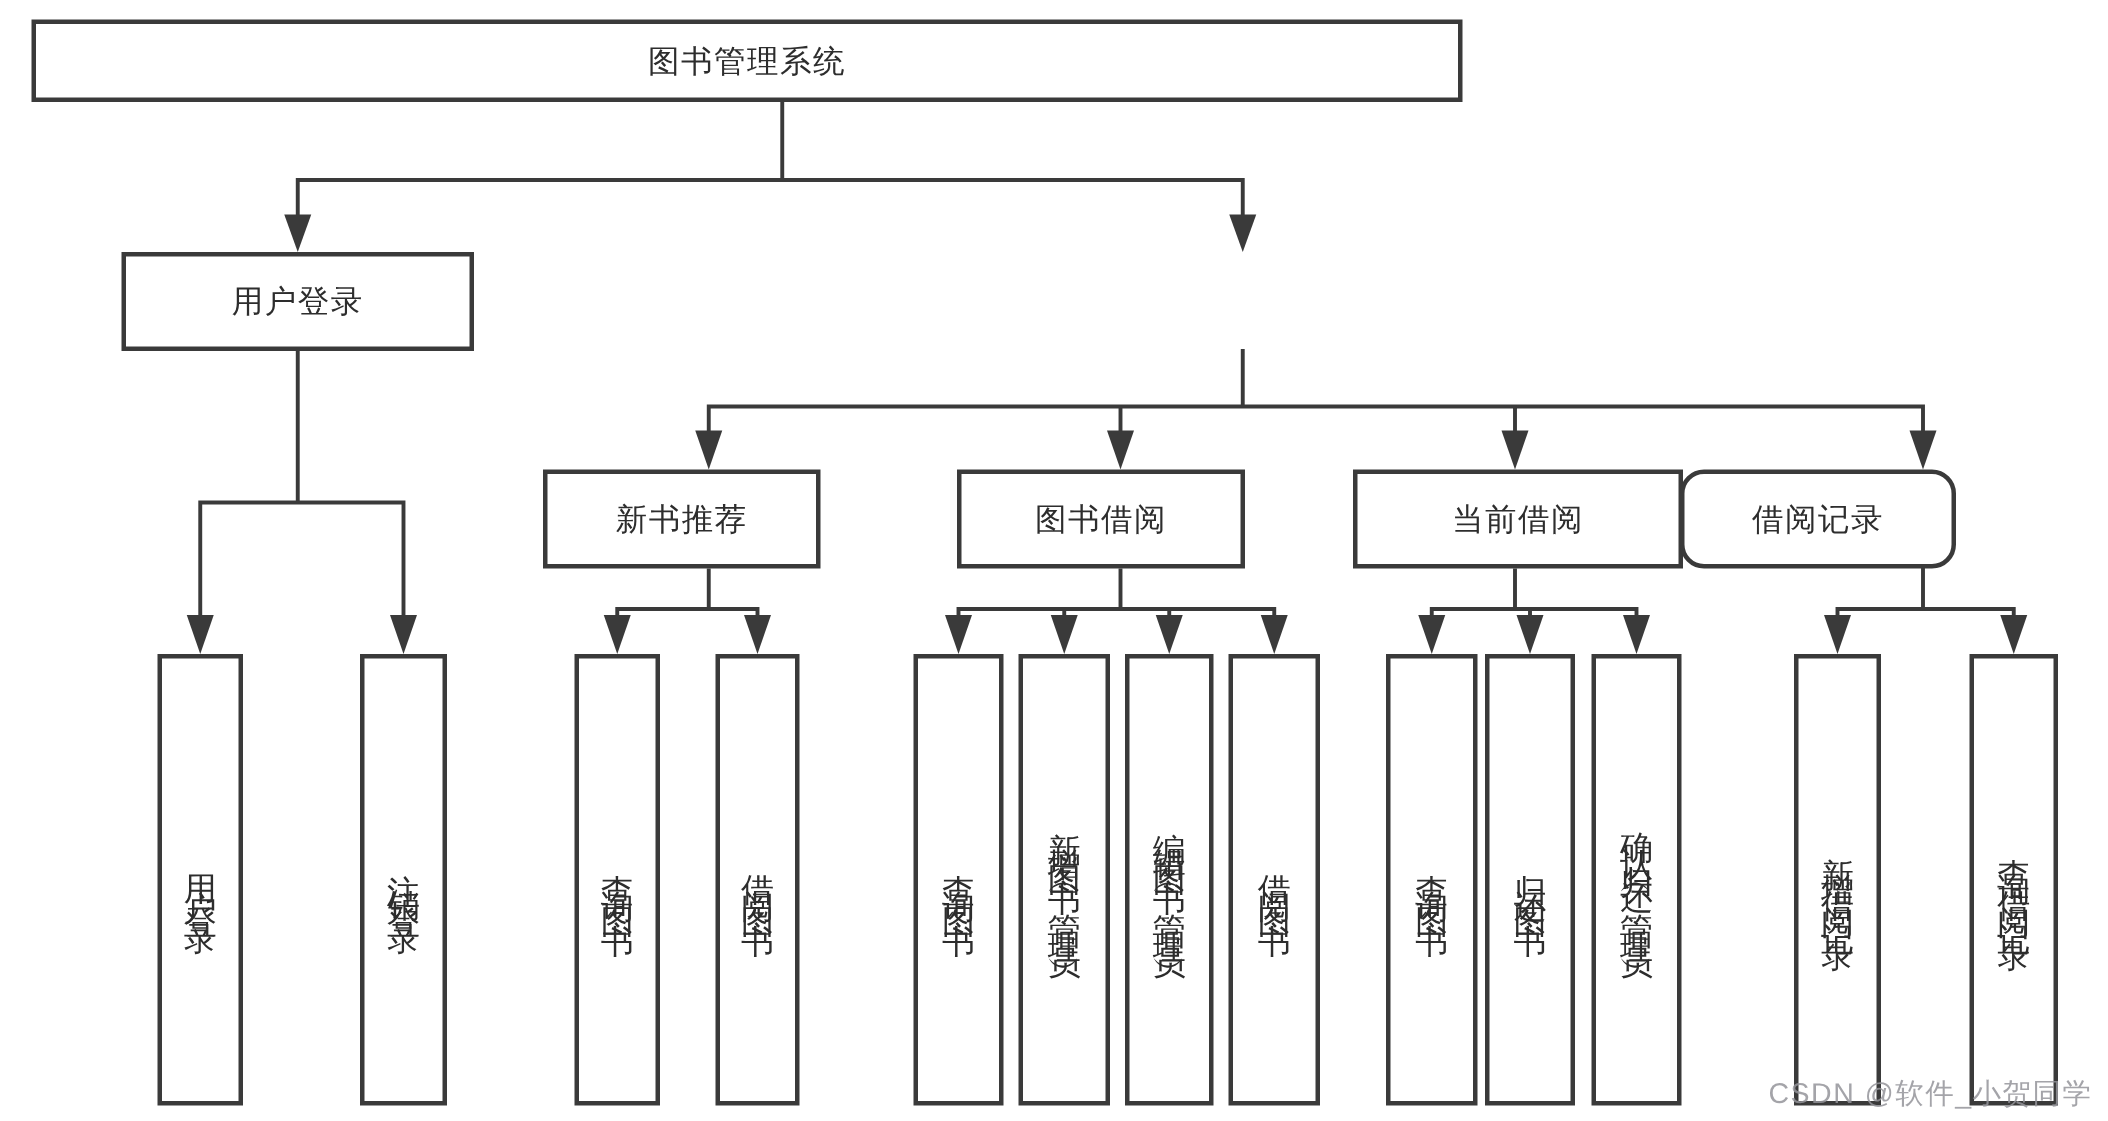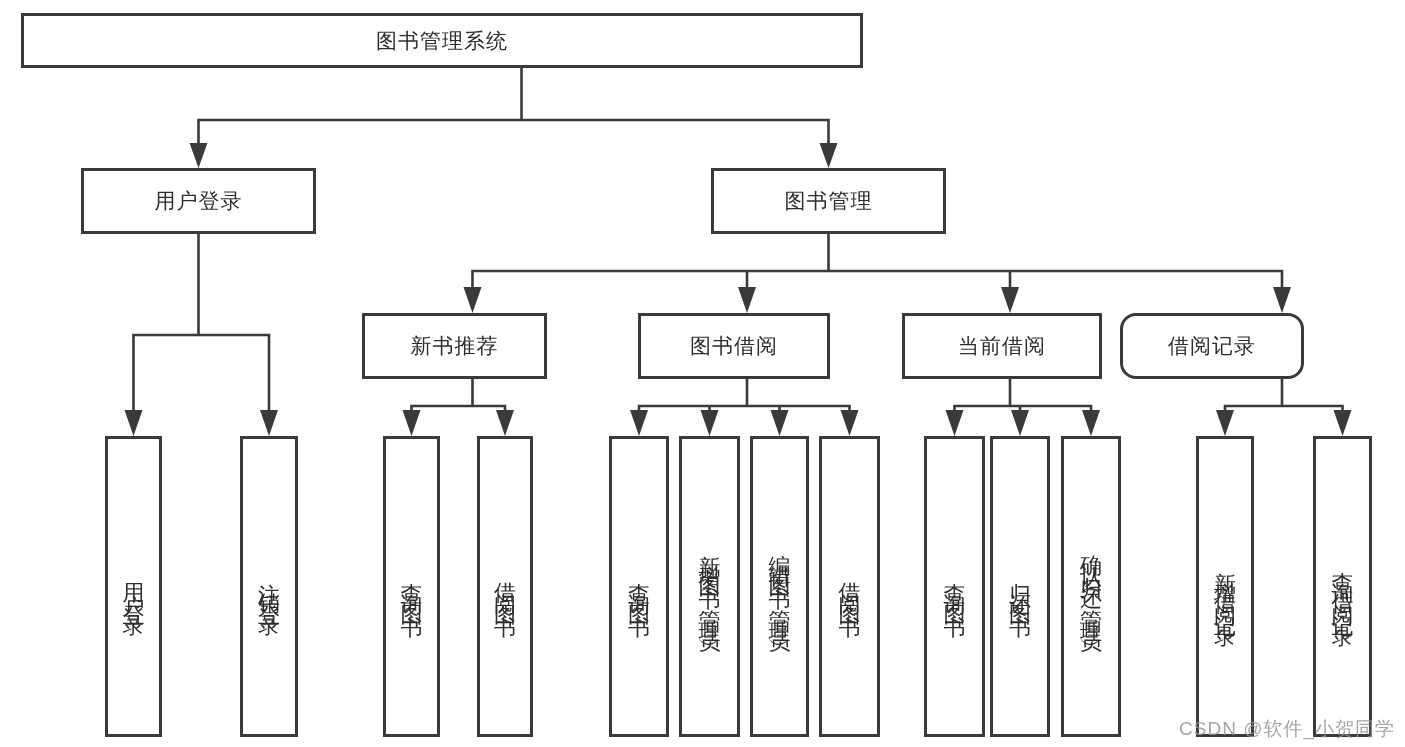--- a/index.html
+++ b/index.html
@@ -75,38 +75,35 @@
       <polygon class="arw" points="1082,410 1100,410 1091,436"></polygon>
     </g>
 
     <g>
       <path class="ln" d="M1282 379 L1282 406 M1225 406 L1342.5 406 M1225 406 L1225 411 M1342.5 406 L1342.5 411"></path>
       <polygon class="arw" points="1216,410 1234,410 1225,436"></polygon>
       <polygon class="arw" points="1333.5,410 1351.5,410 1342.5,436"></polygon>
     </g>
   </svg>
 
-  <div class="node node-h" style="left:21px;top:13px;width:842px;height:55px;">
+  <div class="node node-h" style="left:21px;top:13px;width:954px;height:55px;">
     <span>图书管理系统</span>
   </div>
 
   <div class="node node-h" style="left:81px;top:168px;width:235px;height:66px;">
     <span>用户登录</span>
-  </div>
-  <div class="node node-h" style="left:711px;top:168px;width:235px;height:66px;">
-    <span>图书管理</span>
   </div>
 
   <div class="node node-h" style="left:362px;top:313px;width:185px;height:66px;">
     <span>新书推荐</span>
   </div>
   <div class="node node-h" style="left:638px;top:313px;width:192px;height:66px;">
     <span>图书借阅</span>
   </div>
-  <div class="node node-h" style="left:902px;top:313px;width:200px;height:66px;">
+  <div class="node node-h" style="left:902px;top:313px;width:220px;height:66px;">
     <span>当前借阅</span>
   </div>
   <div class="node node-h" style="left:1120px;top:313px;width:184px;height:66px;border-radius:16px;">
     <span>借阅记录</span>
   </div>
 
   <div class="node node-v" style="left:105px;top:436px;width:57px;height:301px;">
     <span>用户登录</span>
   </div>
   <div class="node node-v" style="left:240px;top:436px;width:58px;height:301px;">

